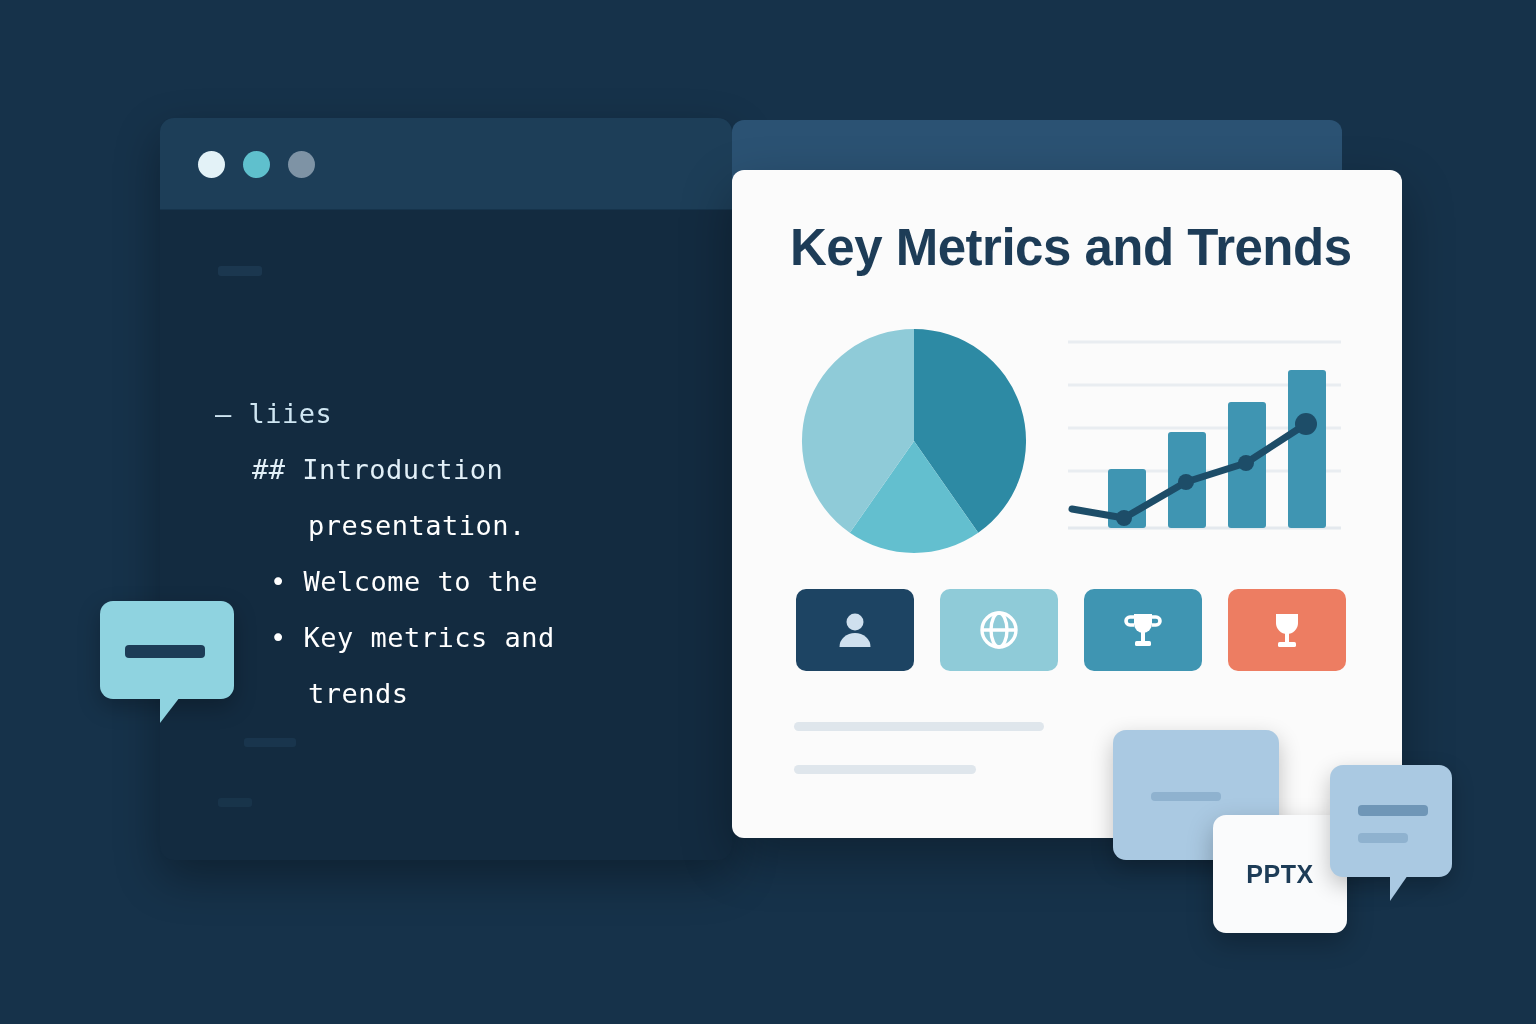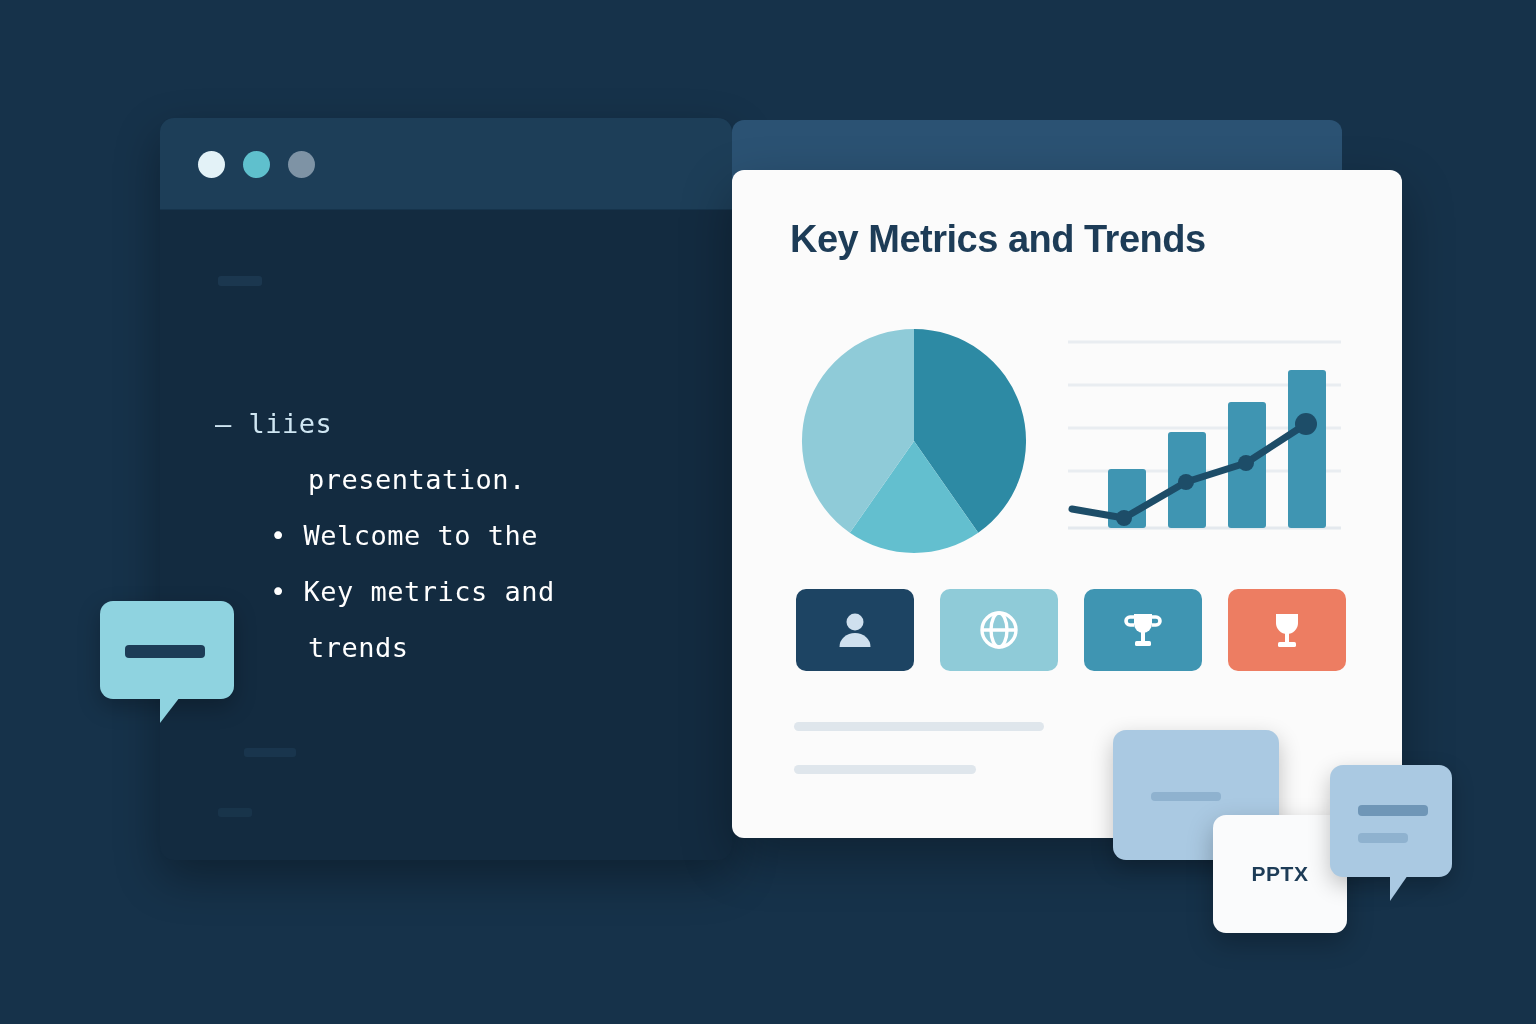--- a/index.html
+++ b/index.html
@@ -59,21 +59,20 @@
   .tl-min     { background: #5fc0cd; }
   .tl-max     { background: #7e93a5; }
 
   .terminal-body {
     position: absolute;
     left: 0;
     top: 92px;
     right: 0;
     bottom: 0;
     padding: 0;
-    margin-top: 10px;
   }
 
   .ghost-line {
     position: absolute;
     background: #1d3a52;
     border-radius: 3px;
     opacity: 0.85;
   }
   .ghost-1 { left: 58px; top: 56px;  width: 44px; height: 10px; }
   .ghost-2 { left: 84px; top: 528px; width: 52px; height: 9px;  opacity: 0.7; }
@@ -116,21 +115,21 @@
     height: 668px;
     background: #fbfbfb;
     border-radius: 12px;
     box-shadow: 0 20px 52px rgba(0,0,0,0.30);
     overflow: hidden;
   }
   .slide-title {
     position: absolute;
     left: 58px;
     top: 48px;
-    font-size: 38px;
+    font-size: 51px;
     font-weight: bold;
     color: #1d3c57;
     letter-spacing: -0.5px;
     white-space: nowrap;
     text-align: center;
   }
 
   
   .pie-wrap {
     position: absolute;
@@ -234,21 +233,21 @@
     width: 134px;
     height: 118px;
     background: #fafbfc;
     border-radius: 13px;
     box-shadow: 0 10px 26px rgba(0,0,0,0.26);
     display: flex;
     align-items: center;
     justify-content: center;
   }
   .card-pptx .label {
-    font-size: 21px;
+    font-size: 25px;
     font-weight: bold;
     color: #1d3c57;
     letter-spacing: 0.5px;
   }
 
   .bubble-right {
     position: absolute;
     left: 1330px;
     top: 765px;
     width: 122px;
@@ -299,20 +298,21 @@
       </div>
     </div>
 
     <div class="terminal-body">
       <div class="ghost-line ghost-1"></div>
       <div class="ghost-line ghost-2"></div>
       <div class="ghost-line ghost-3"></div>
 
       <div class="term-text">
         <div class="tline t-root">— liies</div>
+        <div class="tline t-heading">## Introduction</div>
         <div class="tline t-cont">presentation.</div>
         <div class="tline t-bullet">• Welcome to the</div>
         <div class="tline t-bullet">• Key metrics and</div>
         <div class="tline t-cont">trends</div>
       </div>
     </div>
   </div>
 
   <div class="slide-backpanel"></div>
 

